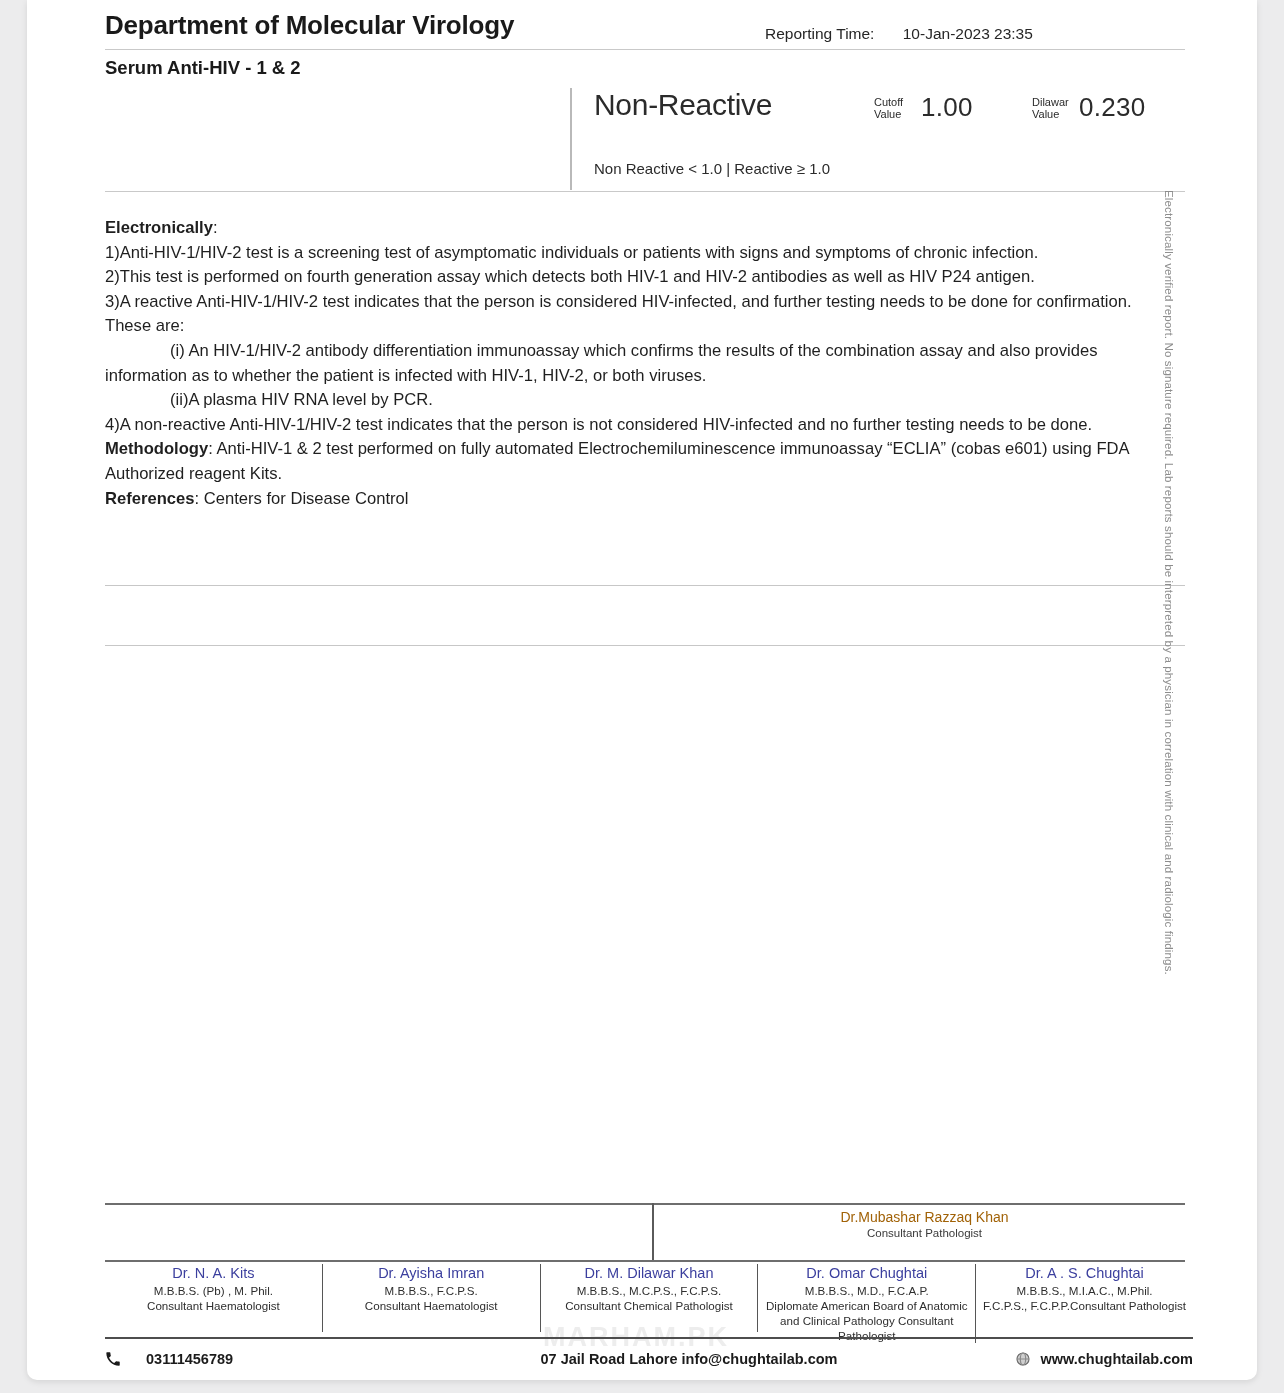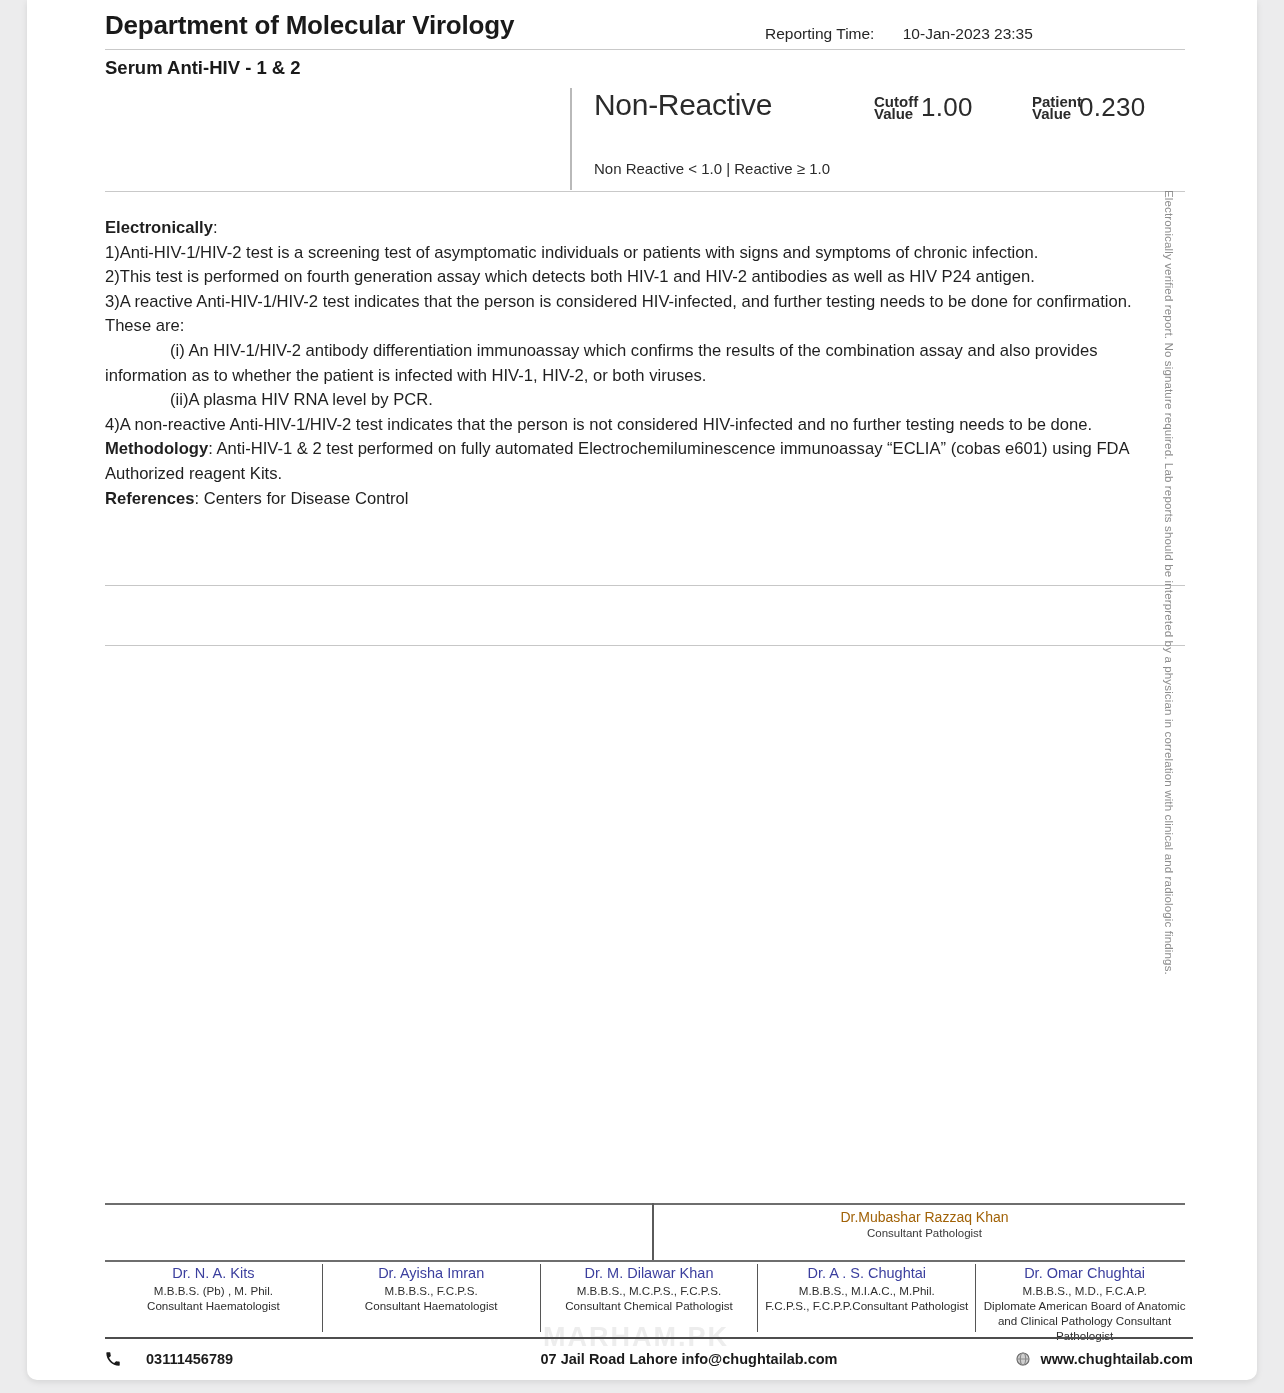--- a/index.html
+++ b/index.html
@@ -95,22 +95,22 @@
     color: #2b2b2b;
     font-weight: normal;
     letter-spacing: -0.3px;
   }
   .val-group { position: absolute; top: 4px; }
   .val-group.cutoff { left: 280px; }
   .val-group.patient { left: 438px; }
   .val-label {
     display: inline-block;
     vertical-align: top;
-    font-size: 15px;
-    font-weight: bold;
+    font-size: 11px;
+    font-weight: normal;
     line-height: 12px;
     color: #2b2b2b;
     width: 42px;
     padding-top: 4px;
   }
   .val-label .l2 { display: block; }
   .val-number {
     display: inline-block;
     vertical-align: top;
     font-size: 26px;
@@ -318,21 +318,21 @@
 
       <div class="val-group cutoff">
         <span class="val-label">
           <span>Cutoff</span>
           <span class="l2">Value</span>
         </span><span class="val-number">1.00</span>
       </div>
 
       <div class="val-group patient">
         <span class="val-label">
-          <span>Patient</span>
+          <span>Dilawar</span>
           <span class="l2">Value</span>
         </span><span class="val-number">0.230</span>
       </div>
     </div>
     <div class="result-range">Non Reactive &lt; 1.0 | Reactive ≥ 1.0</div>
   </div>
   <div class="hr-result"></div>
 
   <div class="body-text">
     <p><b>Electronically</b><span>:</span></p>
@@ -368,29 +368,29 @@
     <div class="doc-col">
       <div class="doc-name">Dr. Ayisha Imran</div>
       <div class="doc-deg">M.B.B.S., F.C.P.S.</div>
       <div class="doc-role">Consultant Haematologist</div>
     </div>
     <div class="doc-col">
       <div class="doc-name">Dr. M. Dilawar Khan</div>
       <div class="doc-deg">M.B.B.S., M.C.P.S., F.C.P.S.</div>
       <div class="doc-role">Consultant Chemical Pathologist</div>
     </div>
+    <div class="doc-col wide nowrapless">
+      <div class="doc-name">Dr. Omar Chughtai</div>
+      <div class="doc-deg">M.B.B.S., M.D., F.C.A.P.</div>
+      <div class="doc-role">Diplomate American Board of Anatomic and Clinical Pathology Consultant Pathologist</div>
+    </div>
     <div class="doc-col nowrapless">
       <div class="doc-name">Dr. A . S. Chughtai</div>
       <div class="doc-deg">M.B.B.S., M.I.A.C., M.Phil.</div>
       <div class="doc-role">F.C.P.S., F.C.P.P.Consultant Pathologist</div>
-    </div>
-    <div class="doc-col wide nowrapless">
-      <div class="doc-name">Dr. Omar Chughtai</div>
-      <div class="doc-deg">M.B.B.S., M.D., F.C.A.P.</div>
-      <div class="doc-role">Diplomate American Board of Anatomic and Clinical Pathology Consultant Pathologist</div>
     </div>
   </div>
 
   <div class="watermark">MARHAM.PK</div>
 
   <div class="footer-rule"></div>
   <div class="footer-bar">
     <div class="f-left">
       <span class="f-icon">
         <svg viewBox="0 0 24 24" fill="#1b1b1b">

